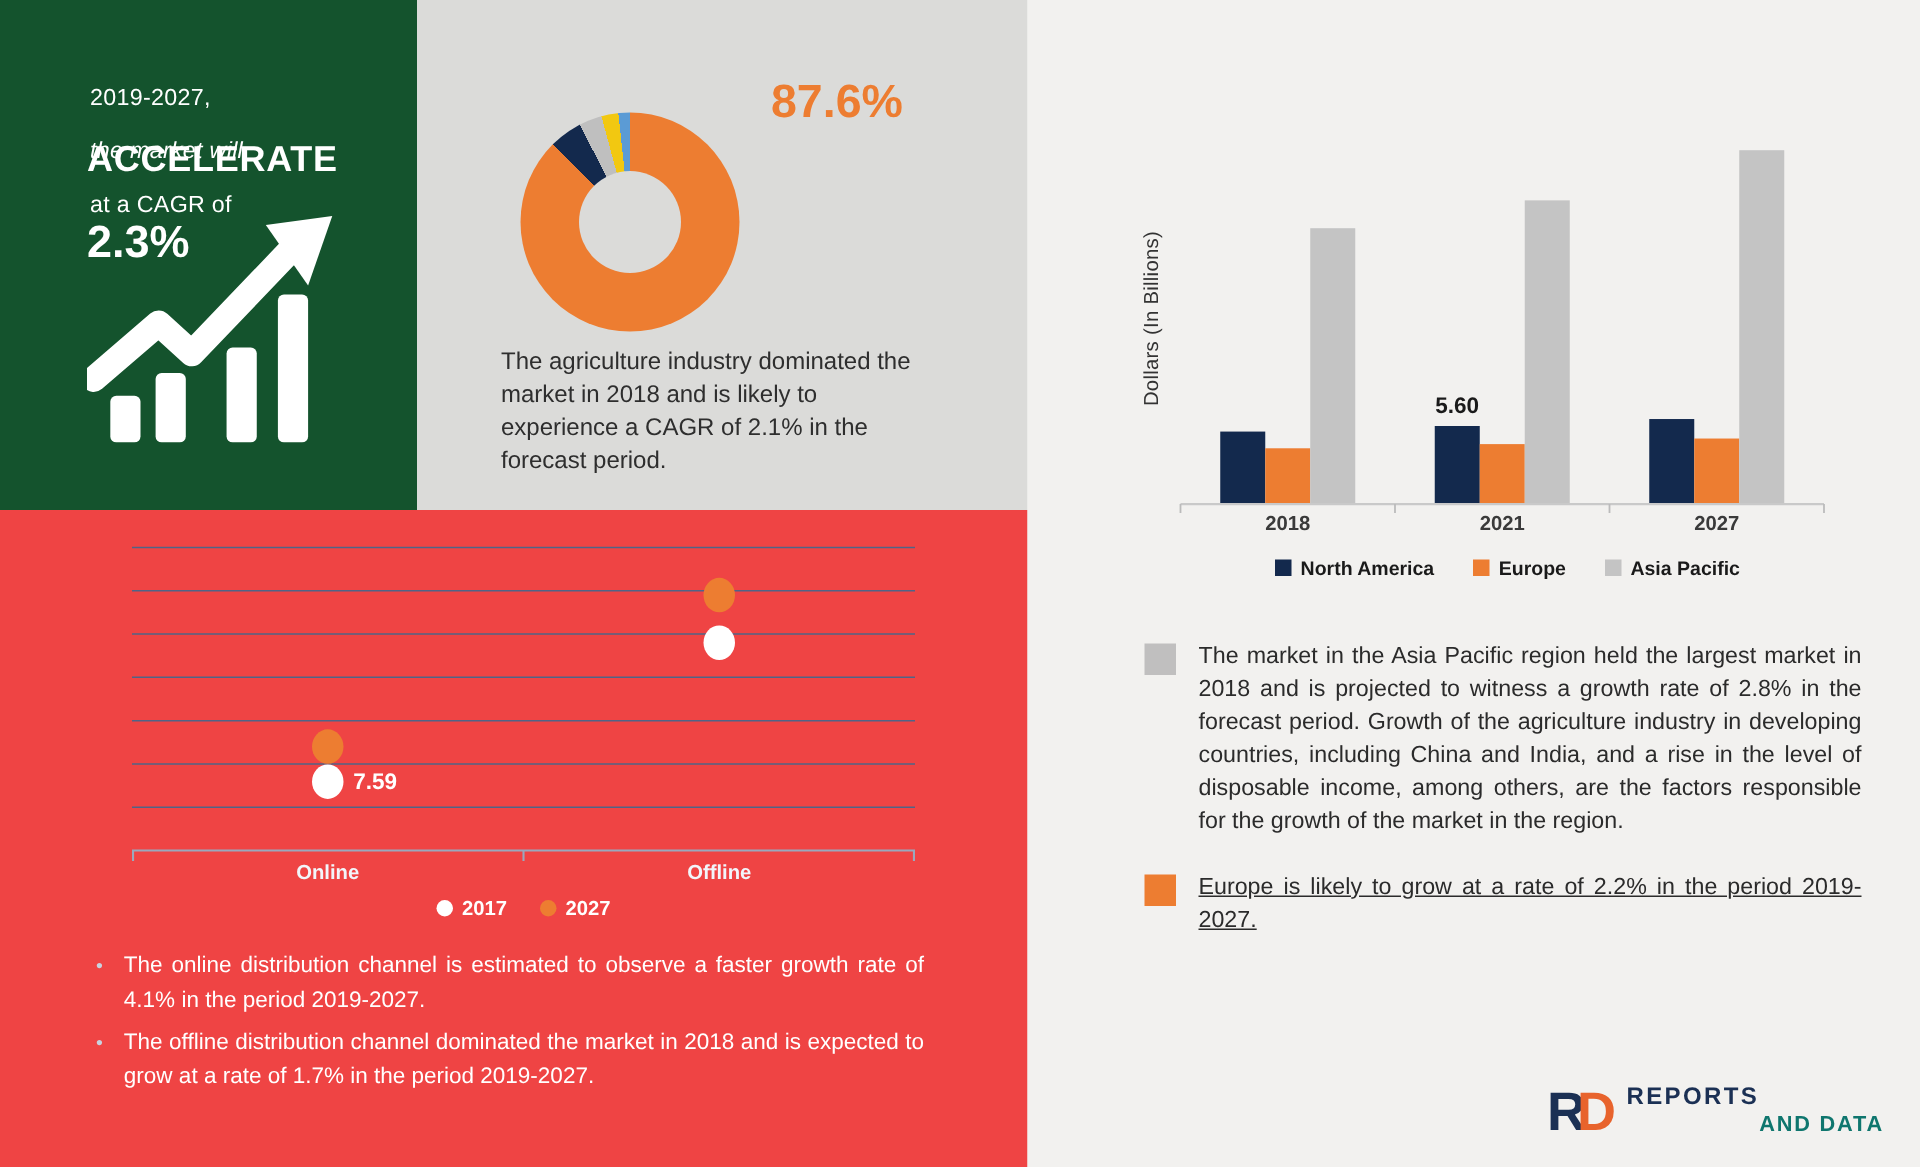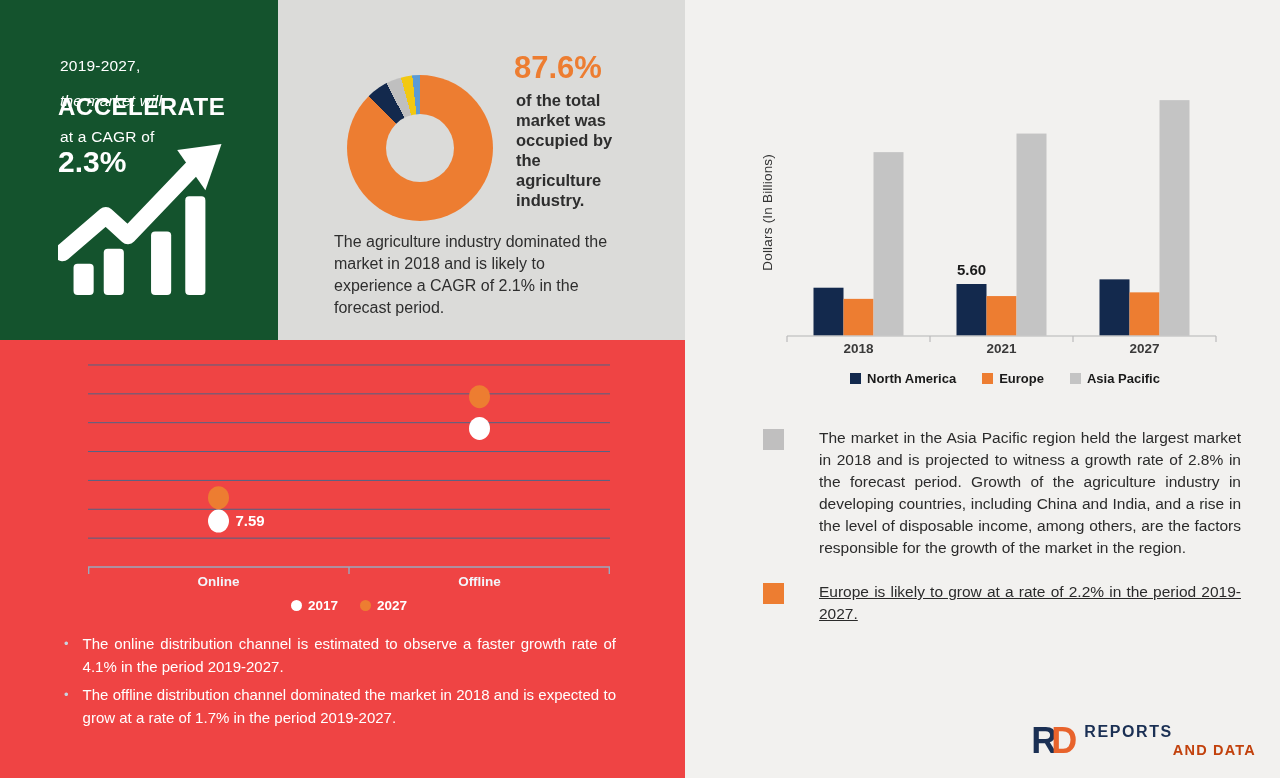--- a/index.html
+++ b/index.html
@@ -46,30 +46,30 @@
   .bar-ylabel-wrap { position:absolute; left:72px; top:82px; height:260px; width:20px; display:flex; align-items:center; justify-content:center; }
   .bar-ylabel { writing-mode:vertical-rl; transform:rotate(180deg); font-size:13.5px; color:#333333; letter-spacing:.2px; }
   .barchart-svg { position:absolute; left:90px; top:82px; }
   .bar-legend { position:absolute; left:90px; top:371px; width:460px; display:flex; justify-content:center; gap:26px; align-items:center; }
   .bar-legend .legend-item { color:#1A1A1A; font-size:13px; }
   .legend-sq { width:11px; height:11px; display:inline-block; }
   .region-notes { position:absolute; left:78px; top:427px; width:478px; }
   .note { display:flex; gap:15px; margin-bottom:22px; }
   .note:nth-child(2) { margin-bottom:16px;text-decoration:underline; }
   .note-swatch { width:21px; height:21px; flex-shrink:0; margin-top:2px; }
-  .note p { flex:1; font-size:15.5px; line-height:22px; text-align:justify; color:#2B2B2B;margin-left:20px; }
+  .note p { flex:1; font-size:15.5px; line-height:22px; text-align:justify; color:#2B2B2B; }
 
   
   .logo { position:absolute; right:24px; bottom:16px; display:flex; align-items:center; gap:7px; }
   .logo-mark { display:flex; align-items:center; }
   .logo-r { font-size:36px; font-weight:800; color:#1B3054; letter-spacing:-2px; }
   .logo-d { font-size:36px; font-weight:800; color:#E8632C; margin-left:-4px; }
   .logo-text { display:flex; line-height:1; }
   .logo-line1 { font-size:16px; font-weight:700; color:#1B3054; letter-spacing:1.6px; }
-  .logo-line2 { font-size:14.5px; font-weight:700; color:#c2410c; letter-spacing:1.2px; margin-top:19px; }
+  .logo-line2 { font-size:14.5px; font-weight:700; color:#0f766e; letter-spacing:1.2px; margin-top:19px; }
 </style>
 </head>
 <body>
 
 <div class="panel panel-cagr">
   <span class="cagr-small cagr-line1">2019-2027,</span>
   <span class="cagr-small cagr-line2">the market will</span>
   <span class="cagr-big cagr-emphasis">ACCELERATE</span>
   <span class="cagr-small cagr-line3">at a CAGR of</span>
   <span class="cagr-big cagr-value">2.3%</span>
@@ -81,21 +81,20 @@
     <polyline points="4,110 47,73 69,93 136,23" fill="none" stroke="#FFFFFF" stroke-width="17" stroke-linecap="round" stroke-linejoin="round"></polyline>
     <polygon points="162,2 118,8 146,48" fill="#FFFFFF"></polygon>
   </svg>
 </div>
 
 <div class="panel panel-donut">
   <div class="donut" id="donut-ring" style="background: conic-gradient(rgb(237, 125, 49) 0deg, rgb(237, 125, 49) 315.36deg, rgb(19, 41, 77) 315.36deg, rgb(19, 41, 77) 332.64deg, rgb(191, 191, 191) 332.64deg, rgb(191, 191, 191) 344.88deg, rgb(242, 200, 17) 344.88deg, rgb(242, 200, 17) 353.88deg, rgb(91, 155, 213) 353.88deg, rgb(91, 155, 213) 360deg);">
     <div class="donut-hole"></div>
   </div>
   <span class="donut-stat">87.6%</span>
-  <p class="donut-caption">of the total market was occupied by the agriculture industry.</p>
   <p class="donut-paragraph">The agriculture industry dominated the market in 2018 and is likely to experience a CAGR of 2.1% in the forecast period.</p>
 </div>
 
 <div class="panel panel-channels">
   <svg class="dotplot-svg" id="dotplot" width="522" height="226" viewBox="0 0 522 226">
       <line x1="0" y1="183.14" x2="522" y2="183.14" stroke="#4F6487" stroke-width="1"></line>
       <line x1="0" y1="154.28" x2="522" y2="154.28" stroke="#4F6487" stroke-width="1"></line>
       <line x1="0" y1="125.42" x2="522" y2="125.42" stroke="#4F6487" stroke-width="1"></line>
       <line x1="0" y1="96.56" x2="522" y2="96.56" stroke="#4F6487" stroke-width="1"></line>
       <line x1="0" y1="67.69999999999999" x2="522" y2="67.69999999999999" stroke="#4F6487" stroke-width="1"></line>

